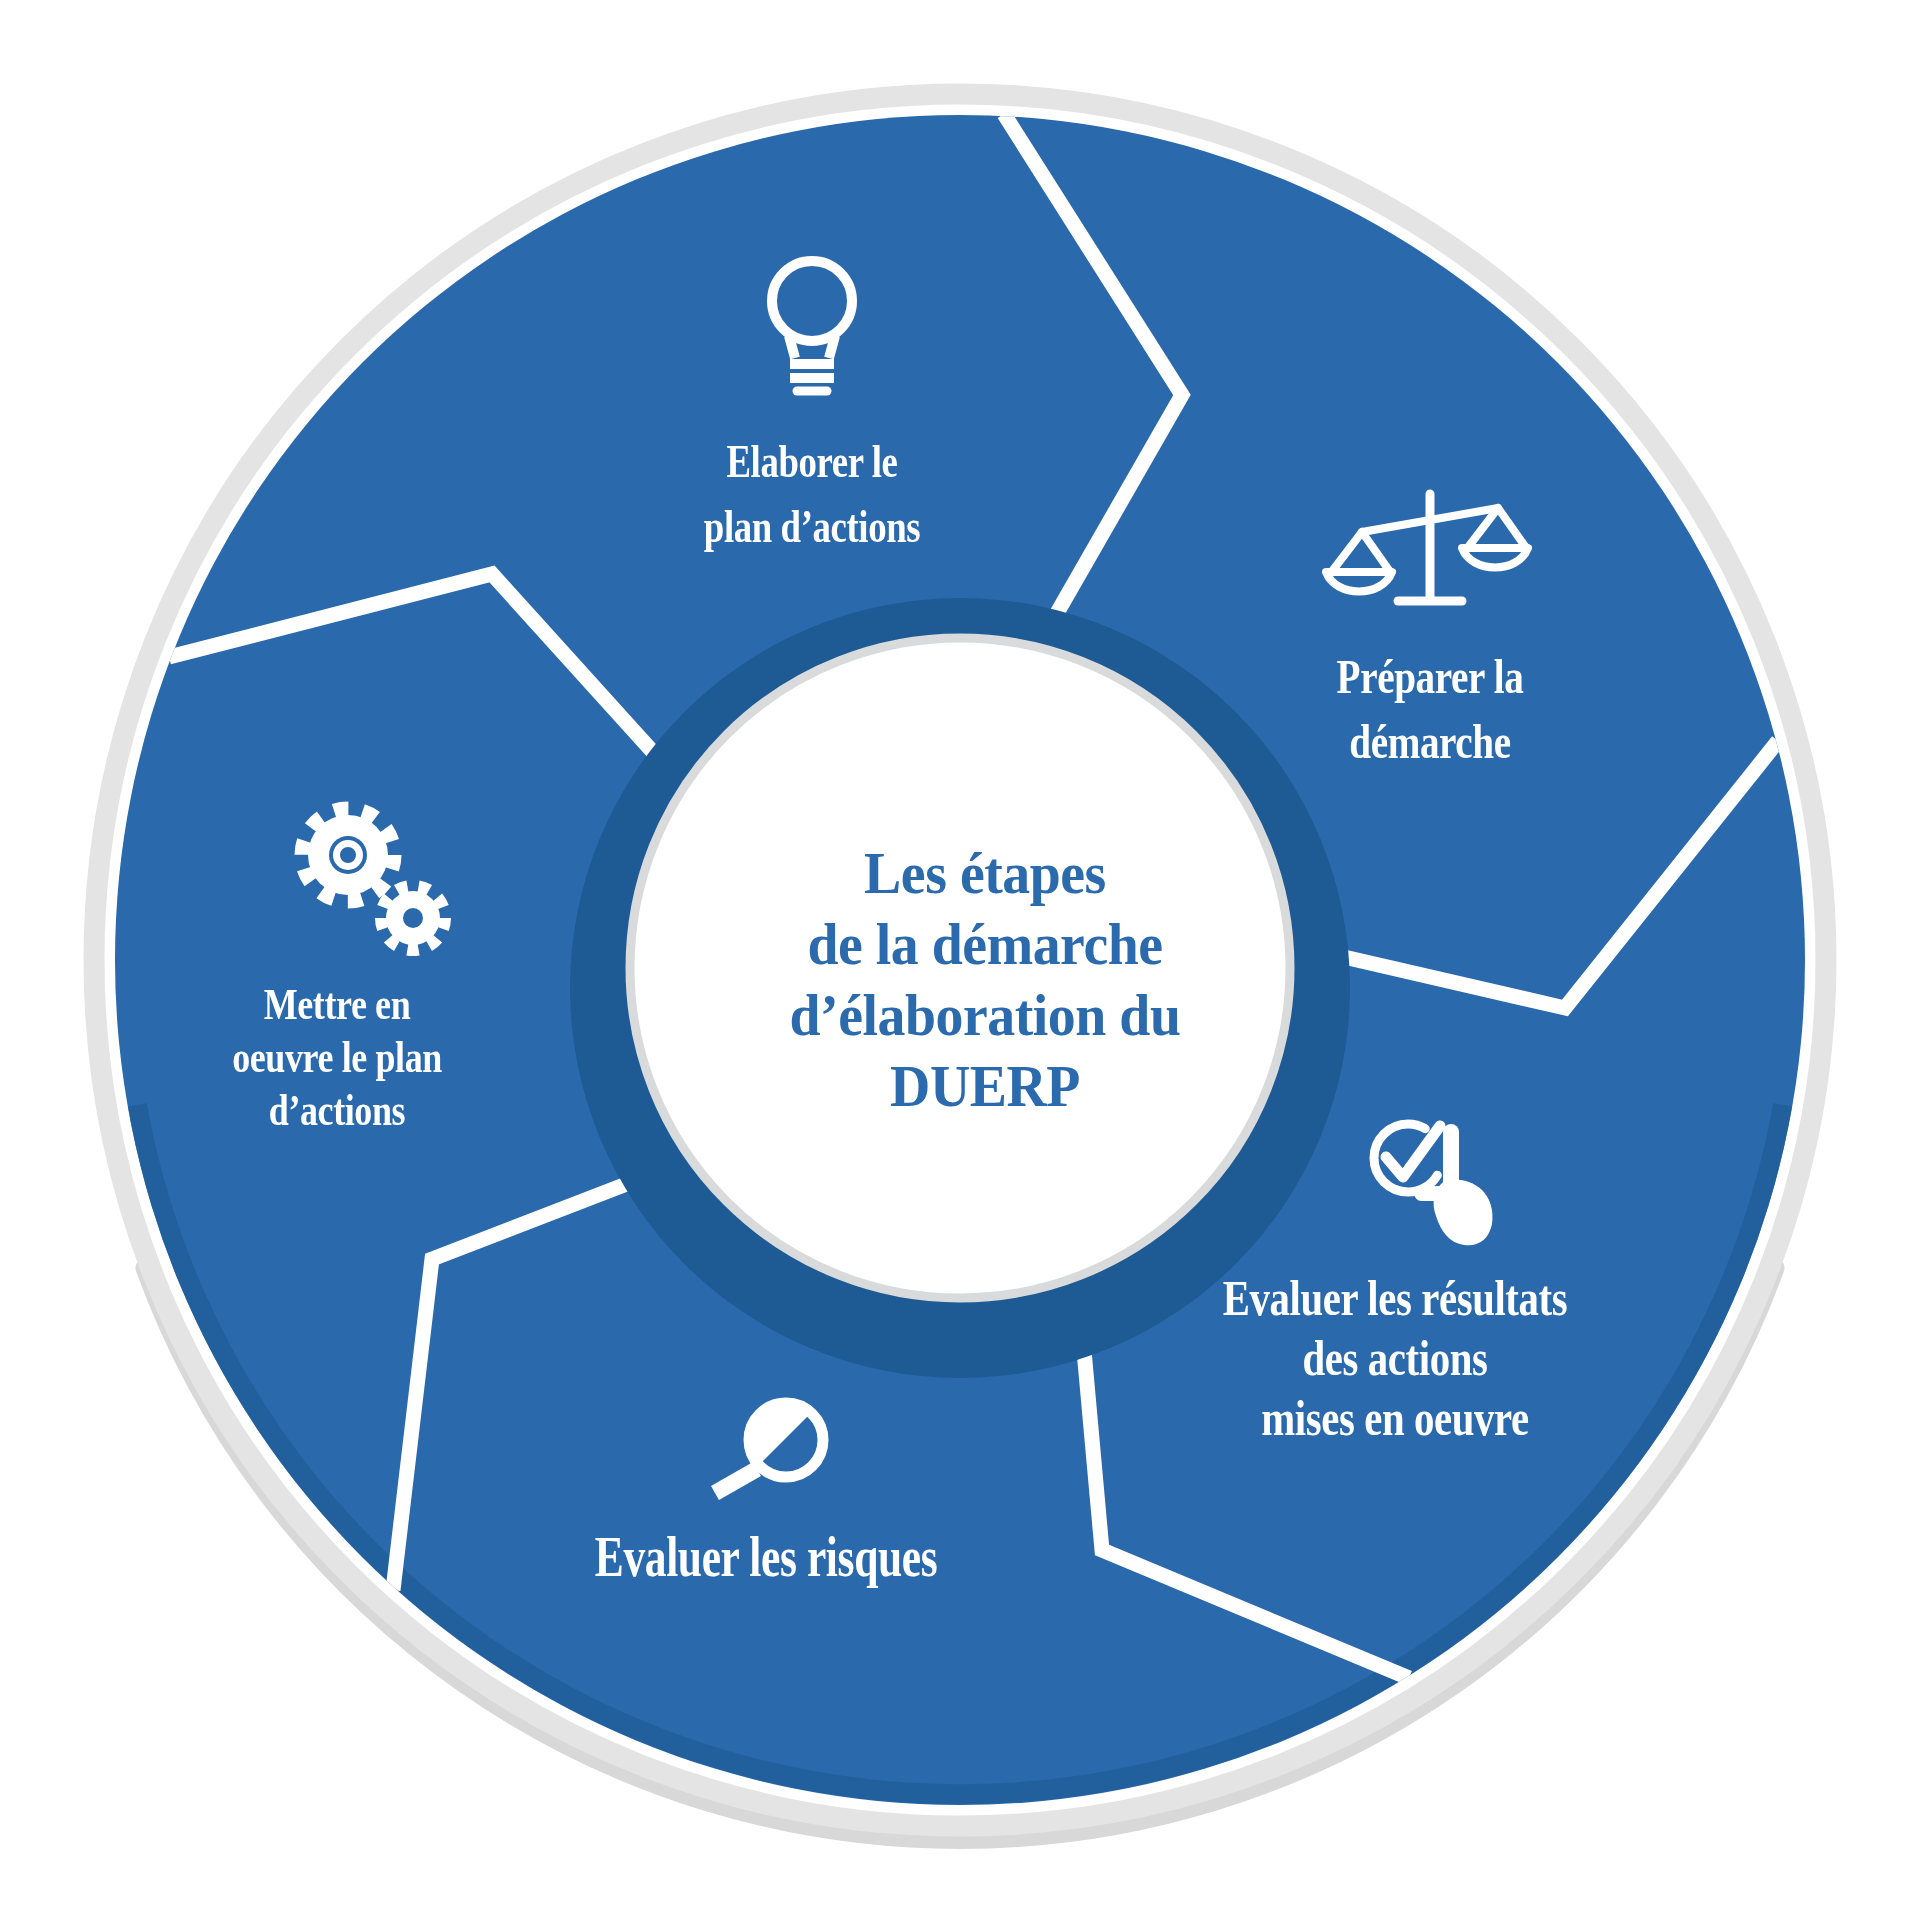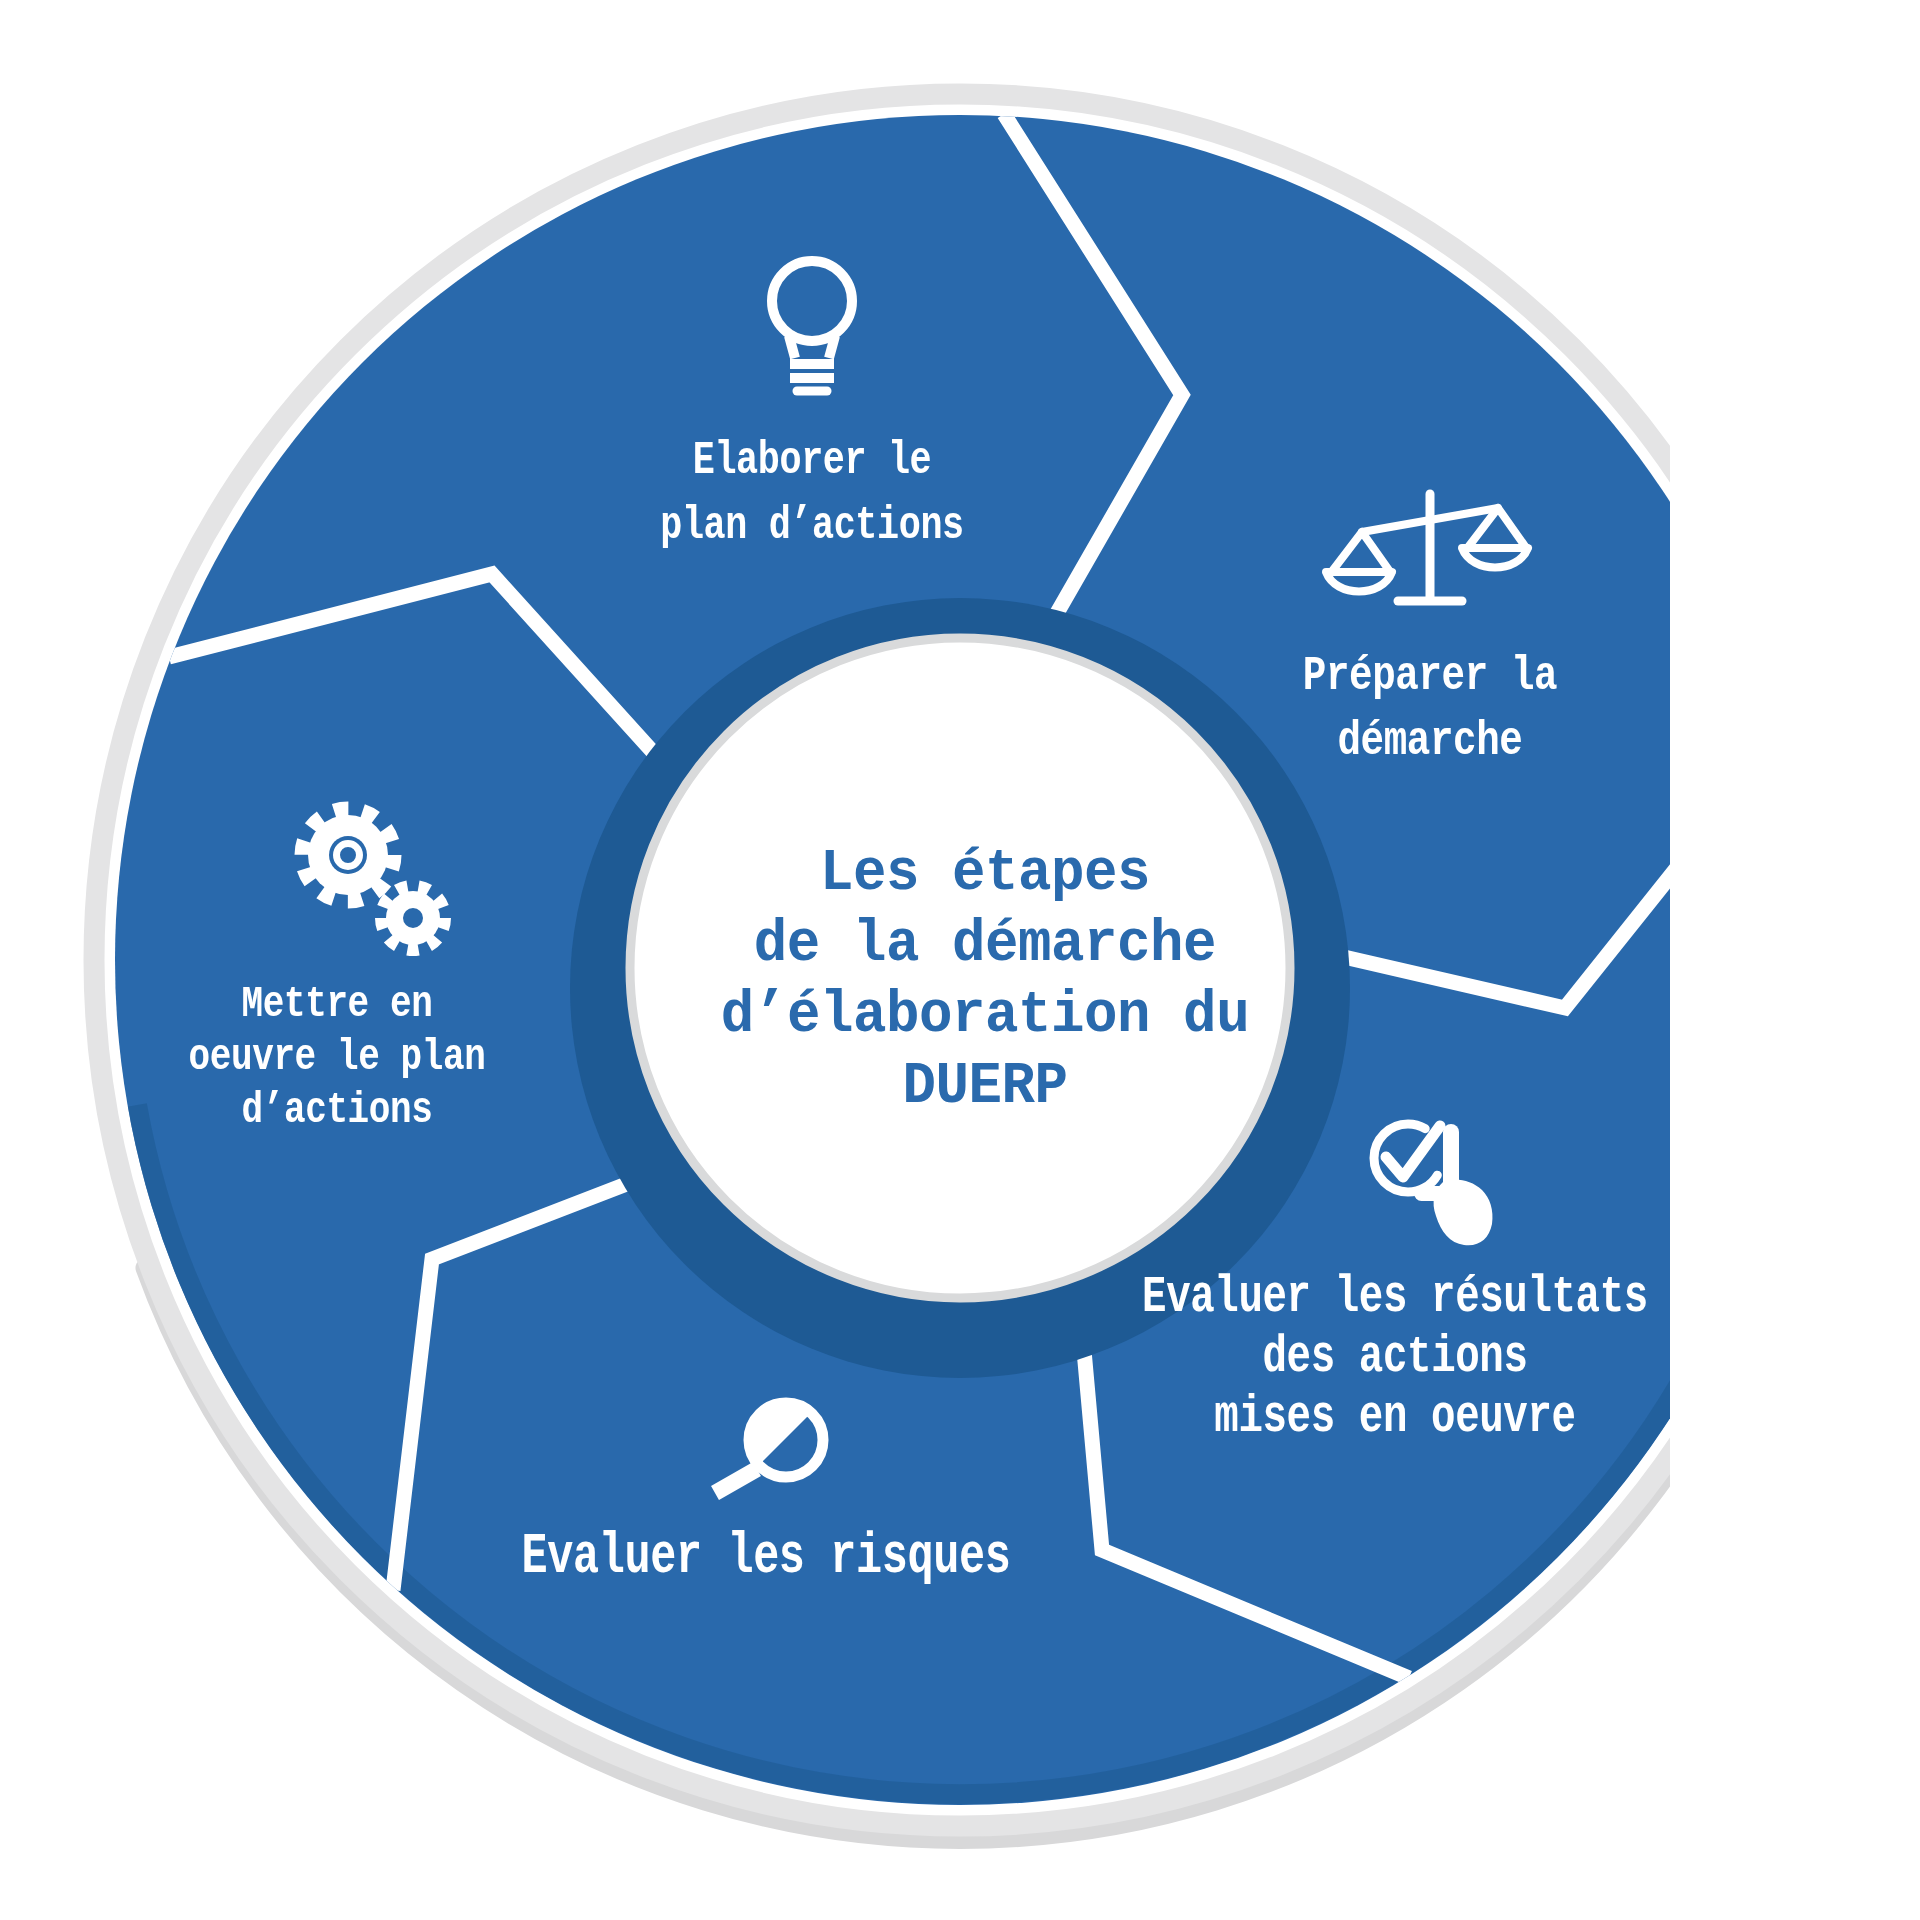--- a/index.html
+++ b/index.html
@@ -1,18 +1,18 @@
 <!DOCTYPE html>
 <html><head>
 <meta charset="utf-8">
 <style>
   html,body{margin:0;padding:0;background:#ffffff;}
   .canvas{
-    position:relative;width:1670px;height:1920px;background:#ffffff;
-    font-family:Liberation Mono, monospace;overflow:hidden;
+    position:relative;width:1920px;height:1920px;background:#ffffff;
+    font-family:Liberation Serif, serif;overflow:hidden;
   }
   .wheel{position:absolute;left:0;top:0;}
   .label{
     position:absolute;color:#ffffff;font-weight:700;text-align:center;
     white-space:nowrap;letter-spacing:-.5px;transform:translateX(-50%) scaleX(.8);
   }
   .label span{display:block;}
   .lbl-elaborer {left:812px; top:429px; font-size:46px;line-height:65px;}
   .lbl-preparer {left:1430px;top:644px; font-size:49px;line-height:65px;}
   .lbl-resultats{left:1395px;top:1268px;font-size:51px;line-height:60px;}

